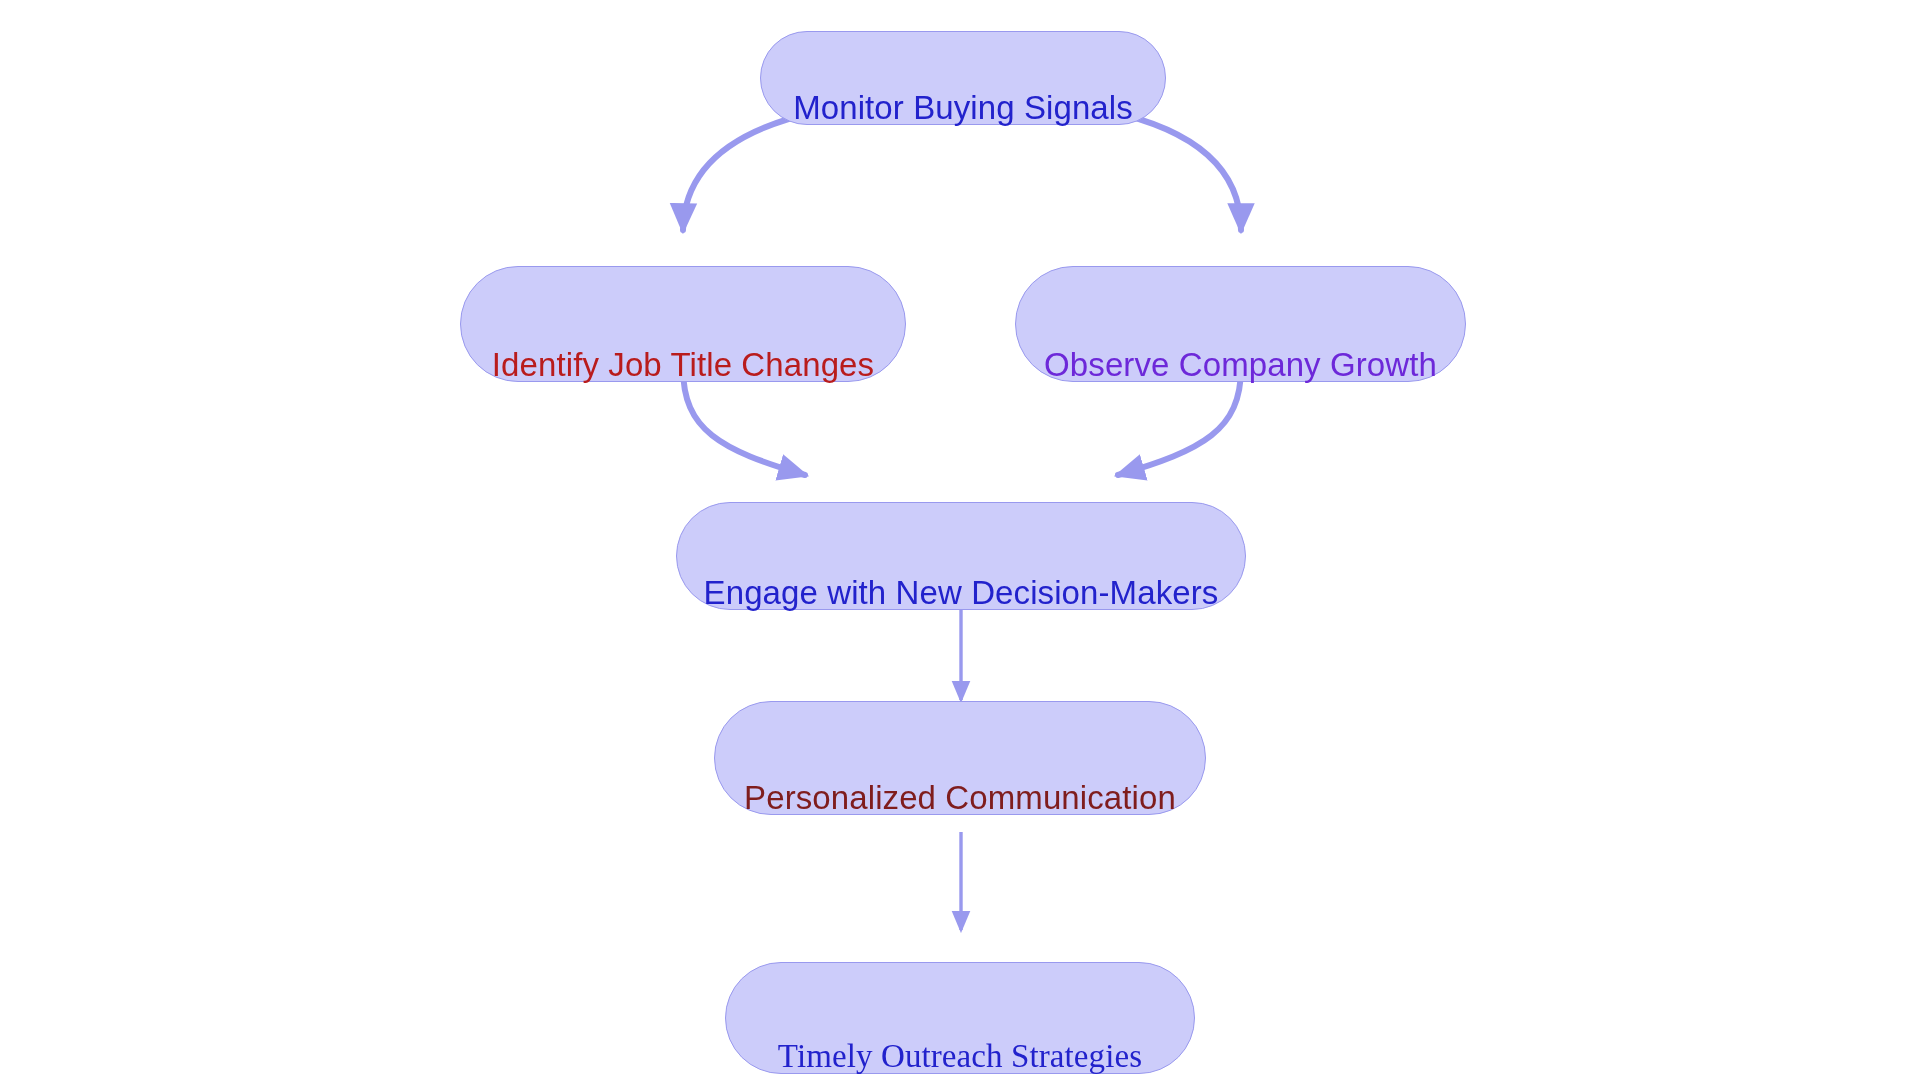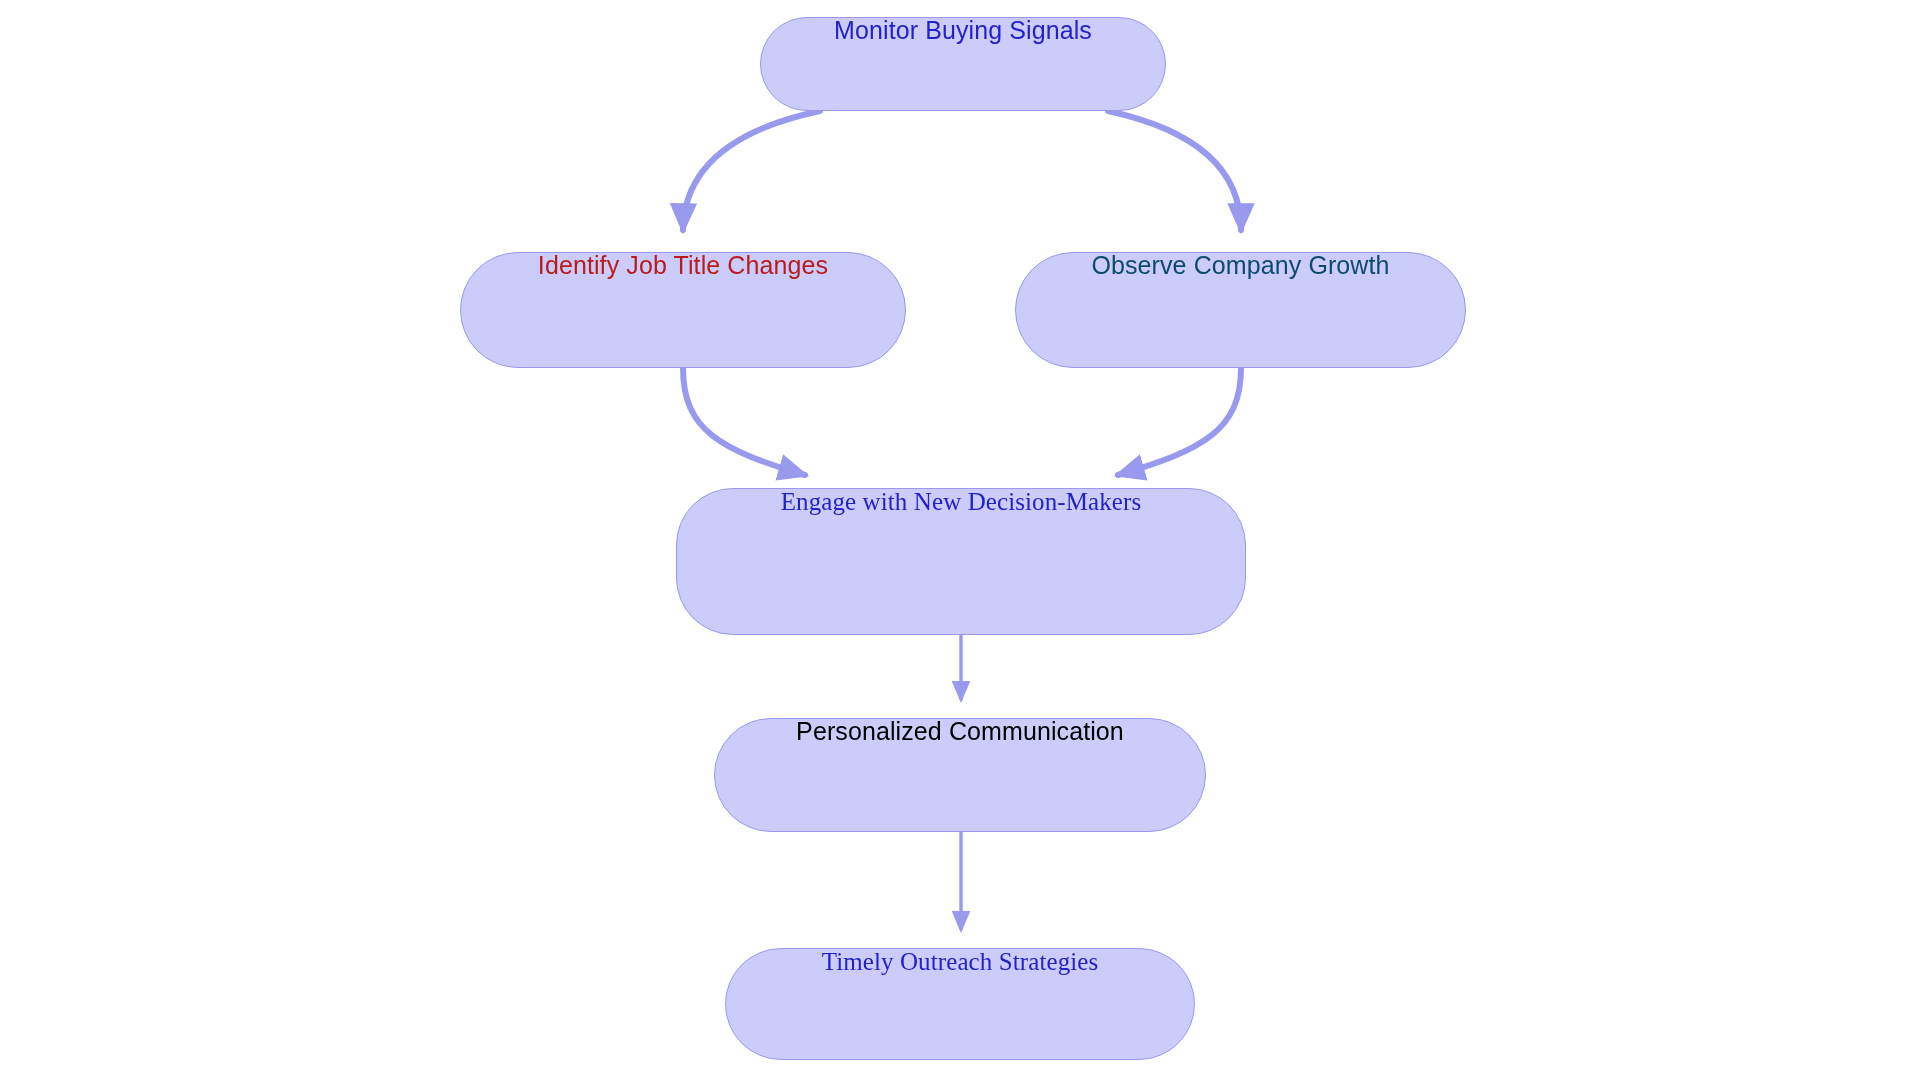--- a/index.html
+++ b/index.html
@@ -28,29 +28,30 @@
     height: 1083px;
     pointer-events: none;
   }
   .node {
     position: absolute;
     box-sizing: border-box;
     background: #ccccfa;
     border: 1.6px solid #9999ee;
     border-radius: 58px;
     display: flex;
-    align-items: flex-start;
+    align-items: flex-end;
     justify-content: center;
     color: #2222cc;
     font-family: "Liberation Sans", sans-serif;
-    font-size: 25px;
+    font-size: 33px;
     font-weight: 400;
     letter-spacing: 0.1px;
     white-space: nowrap;
     line-height: 1;
+    margin-top: 14px;
   }
   .node-label {
     display: block;
     padding: 0 10px;
   }
 </style>
 </head>
 <body>
 
 <div id="canvas" style="background: rgb(255, 255, 255);">
@@ -79,29 +80,29 @@
   </svg>
 
   <div class="node" style="left: 760px; top: 17px; width: 406px; height: 94px; background: rgb(204, 204, 250); border-color: rgb(153, 153, 238); color: rgb(34, 34, 204); border-radius: 47px;">
     <span class="node-label">Monitor Buying Signals</span>
   </div>
 
   <div class="node" style="left: 460px; top: 252px; width: 446px; height: 116px; background: rgb(204, 204, 250); border-color: rgb(153, 153, 238); color: #b91c1c; border-radius: 58px;">
     <span class="node-label">Identify Job Title Changes</span>
   </div>
 
-  <div class="node" style="left: 1015px; top: 252px; width: 451px; height: 116px; background: rgb(204, 204, 250); border-color: rgb(153, 153, 238); color: #0c4a6e; border-radius: 58px;">
+  <div class="node" style="left: 1015px; top: 252px; width: 451px; height: 116px; background: rgb(204, 204, 250); border-color: rgb(153, 153, 238); color: #6d28d9; border-radius: 58px;">
     <span class="node-label">Observe Company Growth</span>
   </div>
 
-  <div class="node" style="left: 676px; top: 488px; width: 570px; height: 147px; background: rgb(204, 204, 250); border-color: rgb(153, 153, 238); color: rgb(34, 34, 204); border-radius: 57px; font-family: Liberation Serif, serif;">
+  <div class="node" style="left: 676px; top: 488px; width: 570px; height: 108px; background: rgb(204, 204, 250); border-color: rgb(153, 153, 238); color: rgb(34, 34, 204); border-radius: 57px;">
     <span class="node-label">Engage with New Decision-Makers</span>
   </div>
 
-  <div class="node" style="left: 714px; top: 718px; width: 492px; height: 114px; background: rgb(204, 204, 250); border-color: rgb(153, 153, 238); color: #000000; border-radius: 57px;">
+  <div class="node" style="left: 714px; top: 687px; width: 492px; height: 114px; background: rgb(204, 204, 250); border-color: rgb(153, 153, 238); color: #7f1d1d; border-radius: 57px;">
     <span class="node-label">Personalized Communication</span>
   </div>
 
   <div class="node" style="left: 725px; top: 948px; width: 470px; height: 112px; background: rgb(204, 204, 250); border-color: rgb(153, 153, 238); color: rgb(34, 34, 204); border-radius: 56px; font-family: Liberation Serif, serif;">
     <span class="node-label">Timely Outreach Strategies</span>
   </div>
 
 </div>
 
 </body></html>

